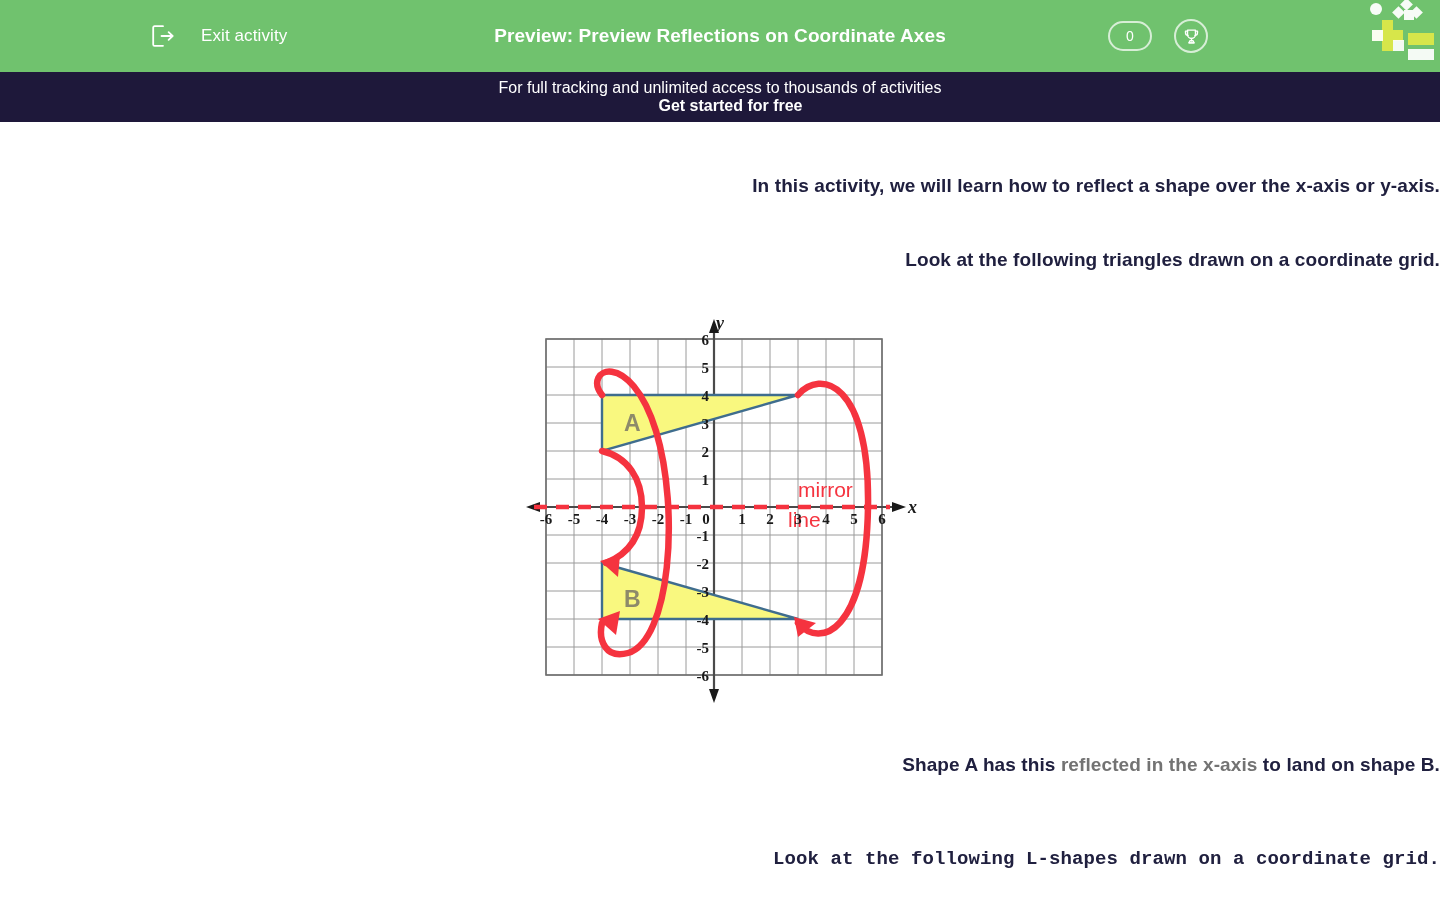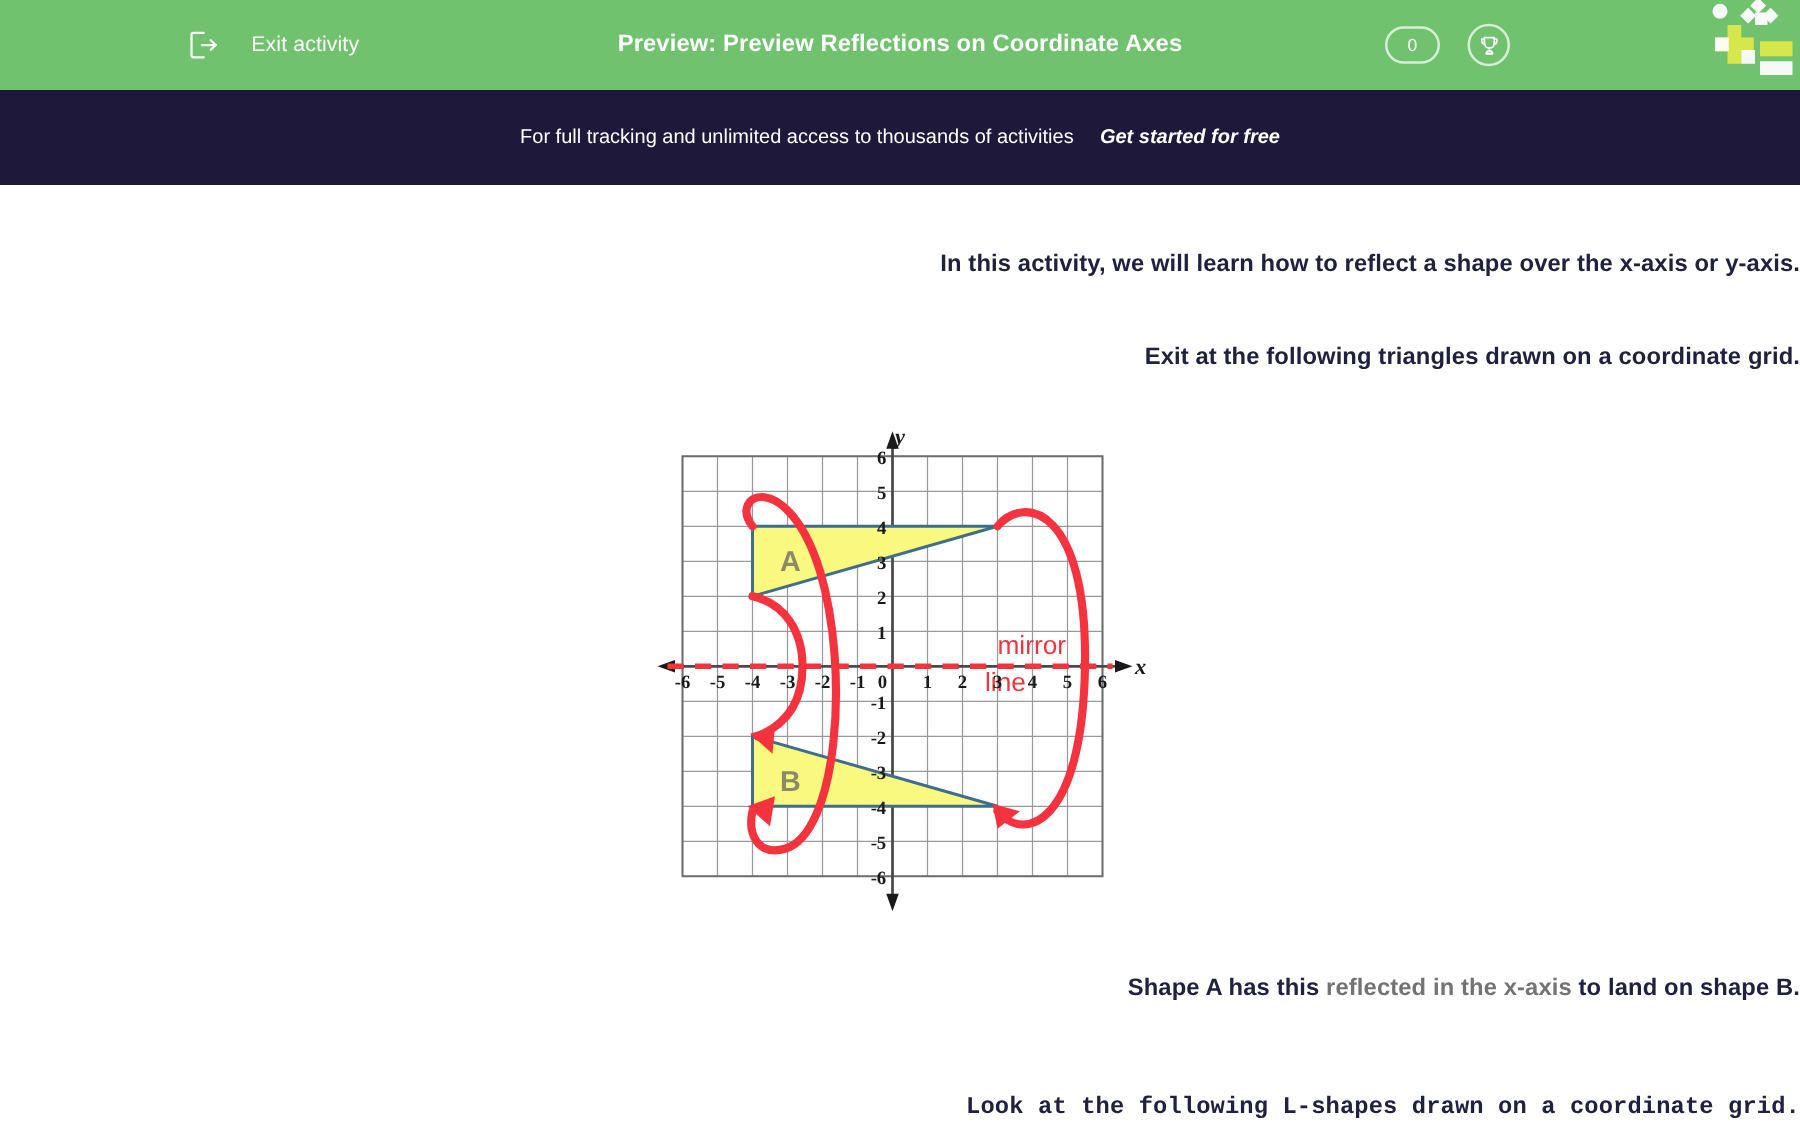--- a/index.html
+++ b/index.html
@@ -70,29 +70,30 @@
     display: flex; align-items: center; justify-content: center;
     cursor: pointer;
   }
   .trophy-btn svg { display: block; }
 
   
   .confetti { position: absolute; top: 0; right: 0; width: 90px; height: 60px; pointer-events: none; }
 
   
   .promo {
-    height: 76px;
+    height: 50px;
     background: #1e183a;
     display: flex;
     align-items: center;
     justify-content: center;
     color: #ffffff;
     font-size: 16px;
-  }
-  .promo b { font-weight: 700; margin-left: 21px; font-style: italic; }
+    flex-direction: column;
+  }
+  .promo b { font-weight: 700; margin-left: 21px; }
 
   
   .content { padding-top: 48px; }
   .para {
     text-align: right;
     color: #20203f;
     font-size: 19px;
     font-weight: 700;
     line-height: 31px;
     letter-spacing: .1px;
@@ -172,21 +173,21 @@
 
 <div class="promo">
   <span>For full tracking and unlimited access to thousands of activities</span>
   <b>Get started for free</b>
 </div>
 
 <div class="content">
 
   <div class="para sp1">In this activity, we will learn how to reflect a shape over the x-axis or y-axis.</div>
 
-  <div class="para">Exit at the following triangles drawn on a coordinate grid.</div>
+  <div class="para">Look at the following triangles drawn on a coordinate grid.</div>
 
   <div class="figure-wrap">
     <svg class="figure" viewBox="0 0 400 400">
 
       <rect x="0" y="0" width="400" height="400" fill="#ffffff"></rect>
 
       <g stroke="#9a9a9a" stroke-width="1">
         <line x1="26" y1="28" x2="362" y2="28"></line>
         <line x1="26" y1="56" x2="362" y2="56"></line>
         <line x1="26" y1="84" x2="362" y2="84"></line>

